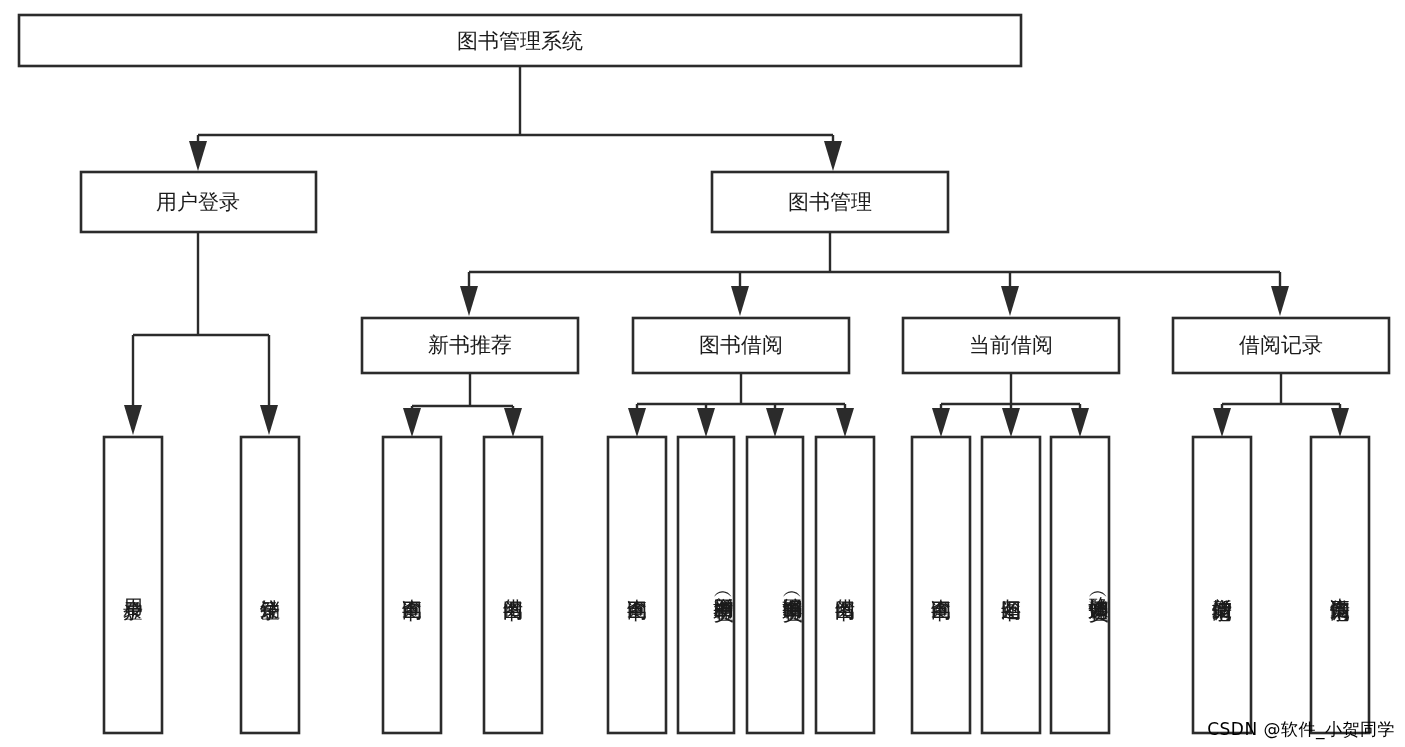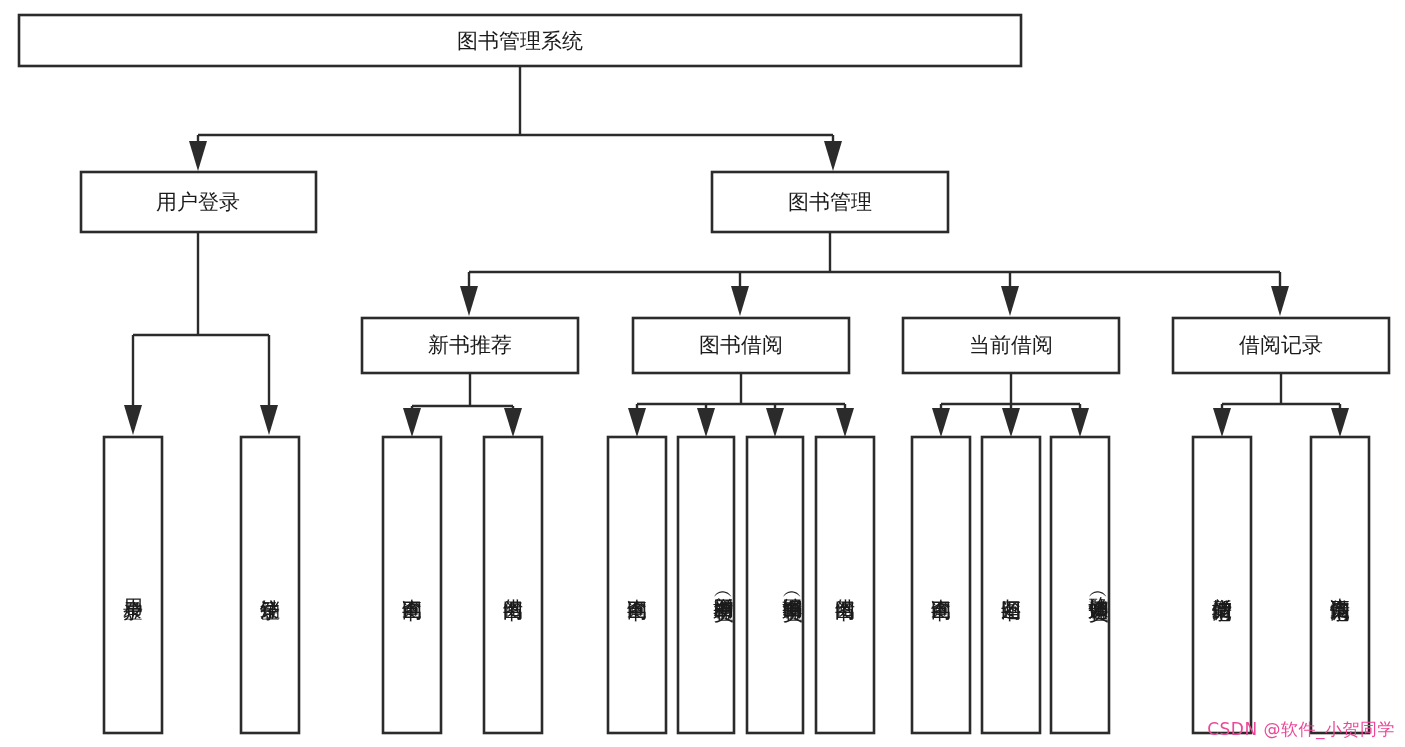--- a/index.html
+++ b/index.html
@@ -67,21 +67,21 @@
     white-space: nowrap;
     pointer-events: none;
     box-sizing: border-box;
   }
   .watermark {
     position: absolute;
     right: 10px;
     bottom: 6px;
     font-family: "DejaVu Sans", "Liberation Sans", sans-serif;
     font-size: 17px;
-    color: #ec4899;
+    color: #000000;
     white-space: nowrap;
     letter-spacing: 0.5px;
   }
 </style>
 </head>
 <body>
 
 <div id="diagram-root">
 
   <svg class="flowchart" viewBox="0 0 1405 747" xmlns="http://www.w3.org/2000/svg">

